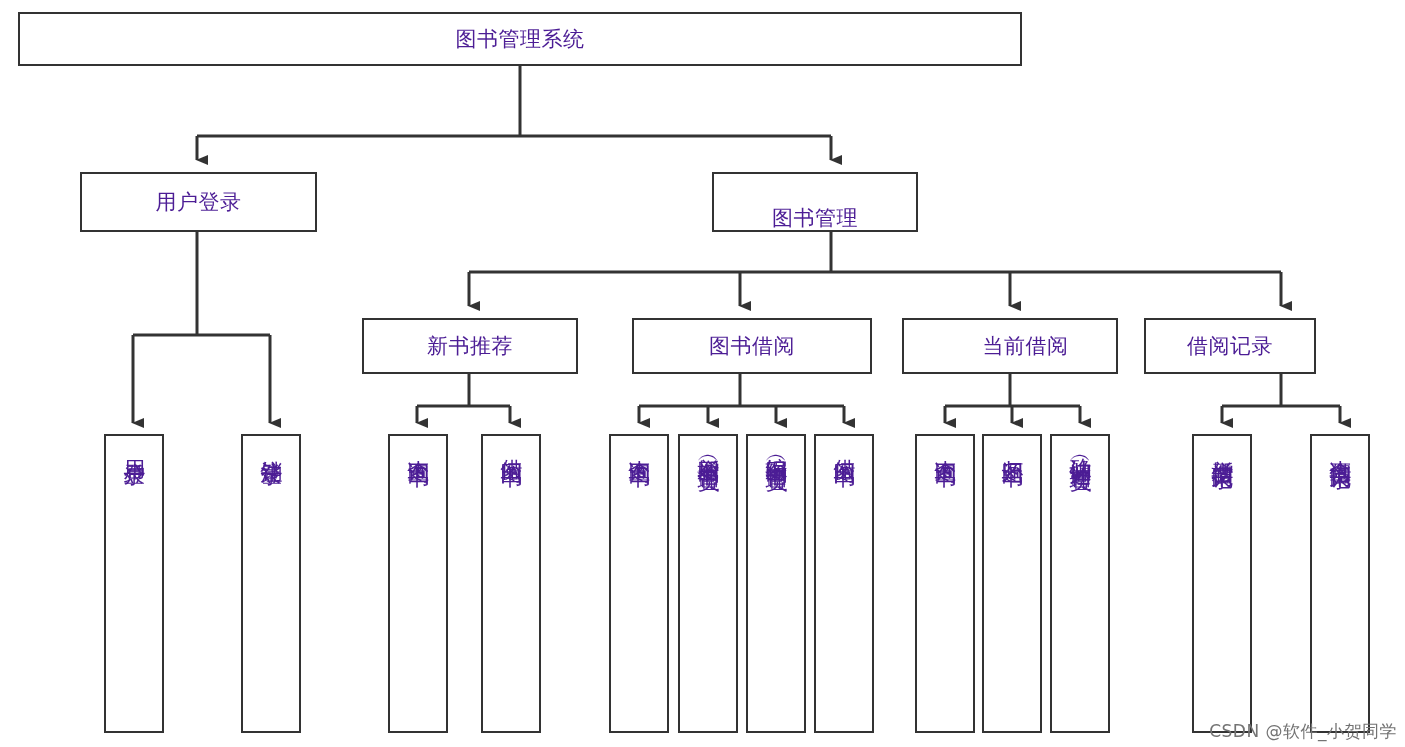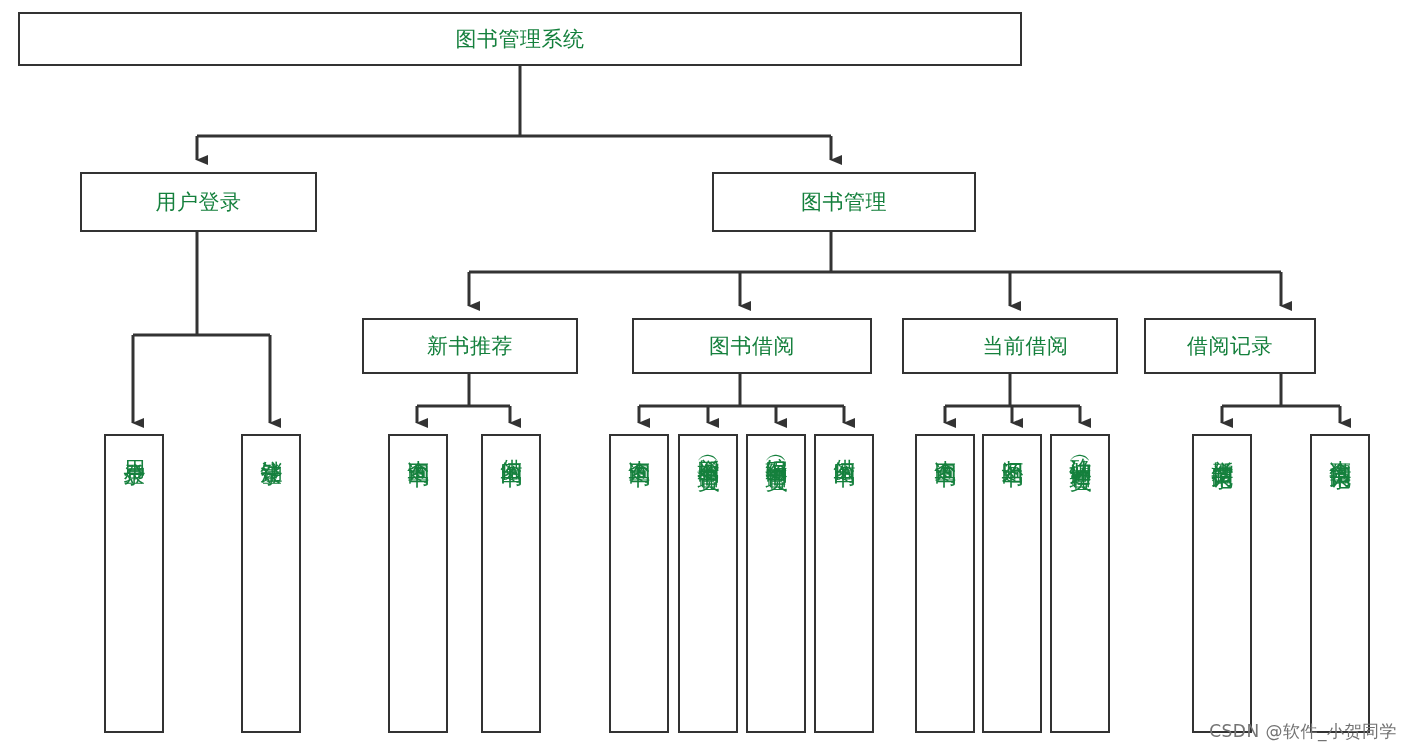--- a/index.html
+++ b/index.html
@@ -20,21 +20,21 @@
     border:2.5px solid #333333;
     display:flex;
     align-items:center;
     justify-content:center;
     z-index:2;
   }
   .node .lbl{
     font-size:21px;
     line-height:1.15;
     letter-spacing:0.5px;
-    color:#15803d;
+    color:#4c1d95;
     white-space:nowrap;
   }
   
   .node.horiz .lbl{writing-mode:horizontal-tb;}
 
   
   .node.leaf{
     align-items:flex-start;
     justify-content:center;
     padding-top:6px;
@@ -115,21 +115,21 @@
     </g>
   </svg>
 
   <div class="node horiz" style="left:18px;top:12px;width:1004px;height:54px;">
     <span class="lbl">图书管理系统</span>
   </div>
 
   <div class="node horiz" style="left:80px;top:172px;width:237px;height:60px;">
     <span class="lbl">用户登录</span>
   </div>
-  <div class="node horiz" style="left:712px;top:172px;width:264px;height:60px;">
+  <div class="node horiz" style="left:712px;top:172px;width:206px;height:60px;align-items:flex-end;">
     <span class="lbl">图书管理</span>
   </div>
 
   <div class="node horiz" style="left:362px;top:318px;width:216px;height:56px;">
     <span class="lbl">新书推荐</span>
   </div>
   <div class="node horiz" style="left:632px;top:318px;width:240px;height:56px;">
     <span class="lbl">图书借阅</span>
   </div>
   <div class="node horiz" style="left:902px;top:318px;width:216px;height:56px;padding-left:31px;">

